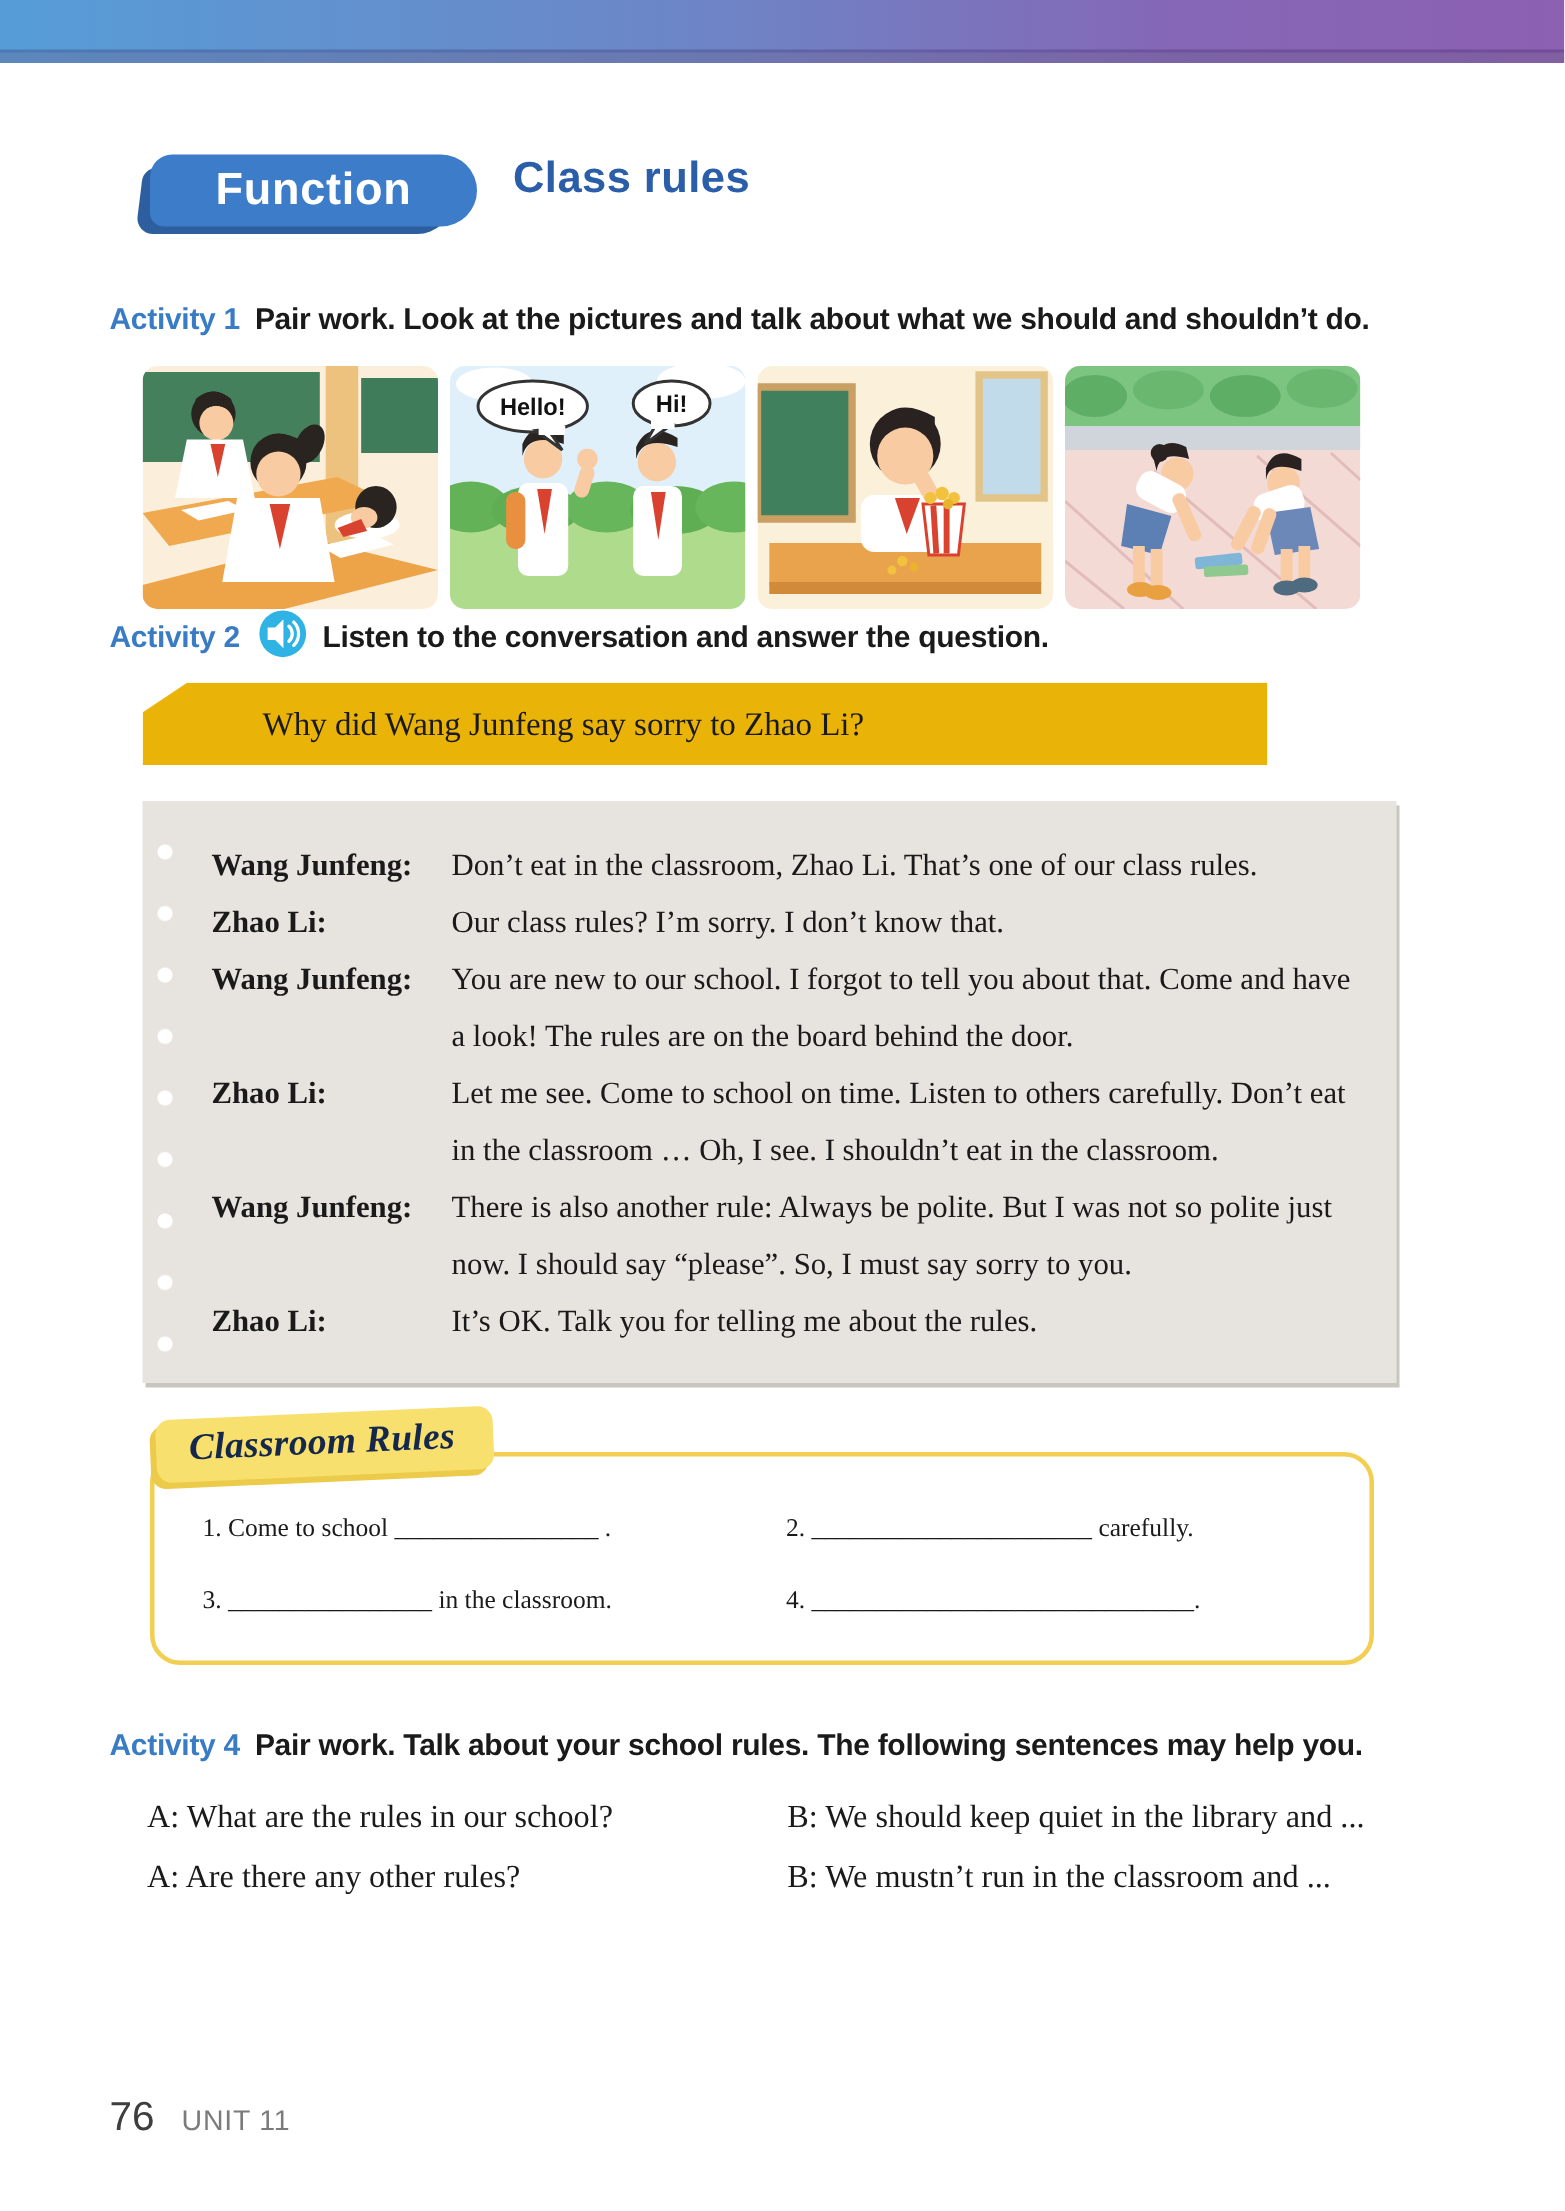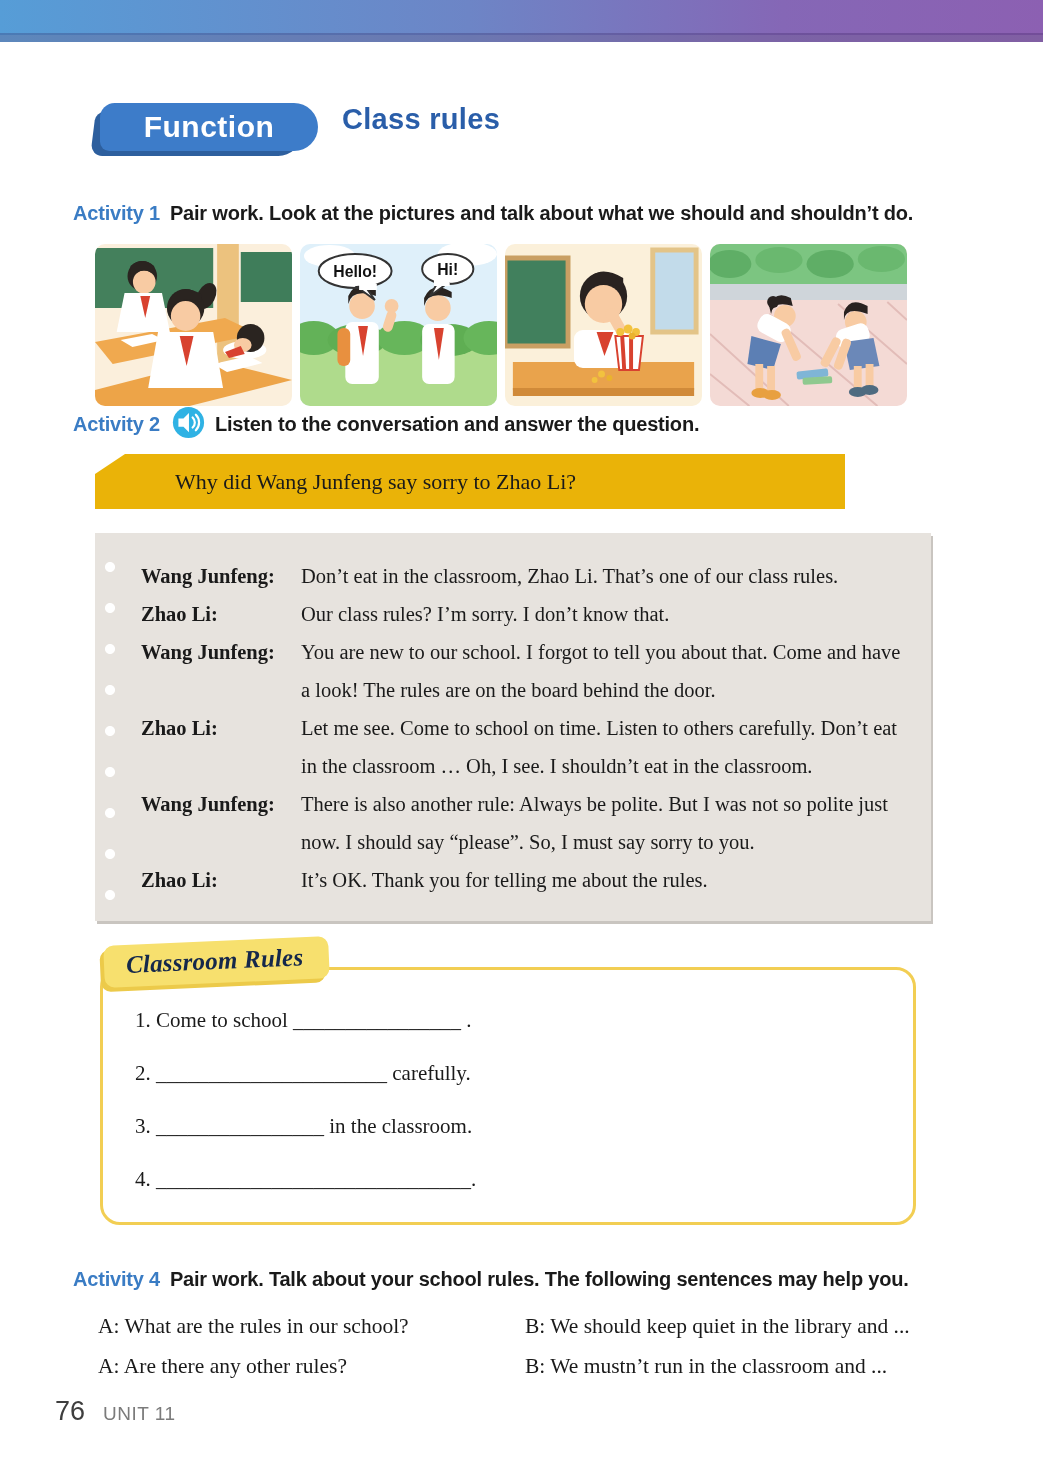--- a/index.html
+++ b/index.html
@@ -69,32 +69,32 @@
   .rules-tab {
     position:absolute; left:4px; top:-26px; z-index:2;
     background:#f7e06e; border-radius:10px; padding:6px 26px 8px 22px;
     transform:rotate(-2.5deg); box-shadow:-4px 4px 0 #ecca4a;
     font-family:"Liberation Serif", serif; font-style:italic; font-weight:bold;
     font-size:25px; color:#15284b; letter-spacing:0.2px;
   }
   .rules-box {
     border:3.5px solid #f2ce53; border-radius:20px; background:#ffffff;
     padding:38px 26px 30px 32px;
-    display:grid; grid-template-columns:1fr; column-gap:26px; row-gap:28px;
-    font-family:"Liberation Serif", serif; font-size:21px;
+    display:grid; grid-template-columns:1fr 1fr; column-gap:26px; row-gap:28px;
+    font-family:"Liberation Serif", serif; font-size:17px;
   }
 
   
   .sentences {
     margin:20px 40px 0 98px; display:grid; grid-template-columns:1fr 1.12fr; row-gap:15px;
     font-family:"Liberation Serif", serif; font-size:21.5px;
   }
 
   
-  .footer { position:absolute; left:55px; top:1396px; display:flex; align-items:baseline; }
+  .footer { position:absolute; left:73px; top:1396px; display:flex; align-items:baseline; }
   .page-num { font-size:27px; color:#3e3e3e; }
   .unit-label { margin-left:18px; font-size:19px; color:#7b7b7b; letter-spacing:0.5px; }
 
   .mt-act1 { margin-top:44px; }
   .mt-act2 { }
   .mt-act3 { margin-top:31px; }
   .mt-act4 { margin-top:40px; }
 </style>
 </head>
 <body>
@@ -272,21 +272,21 @@
     <div class="dlg-row">
       <div class="dlg-speaker">Zhao Li:</div>
       <div class="dlg-text">Let me see. Come to school on time. Listen to others carefully. Don’t eat in the classroom … Oh, I see. I shouldn’t eat in the classroom.</div>
     </div>
     <div class="dlg-row">
       <div class="dlg-speaker">Wang Junfeng:</div>
       <div class="dlg-text">There is also another rule: Always be polite. But I was not so polite just now. I should say “please”. So, I must say sorry to you.</div>
     </div>
     <div class="dlg-row">
       <div class="dlg-speaker">Zhao Li:</div>
-      <div class="dlg-text">It’s OK. Thank you for telling me about the rules.</div>
+      <div class="dlg-text">It’s OK. Talk you for telling me about the rules.</div>
     </div>
   </div>
 
   <div class="rules-wrap">
     <div class="rules-tab">Classroom Rules</div>
     <div class="rules-box">
       <div>1. Come to school ________________ .</div>
       <div>2. ______________________ carefully.</div>
       <div>3. ________________ in the classroom.</div>
       <div>4. ______________________________.</div>

